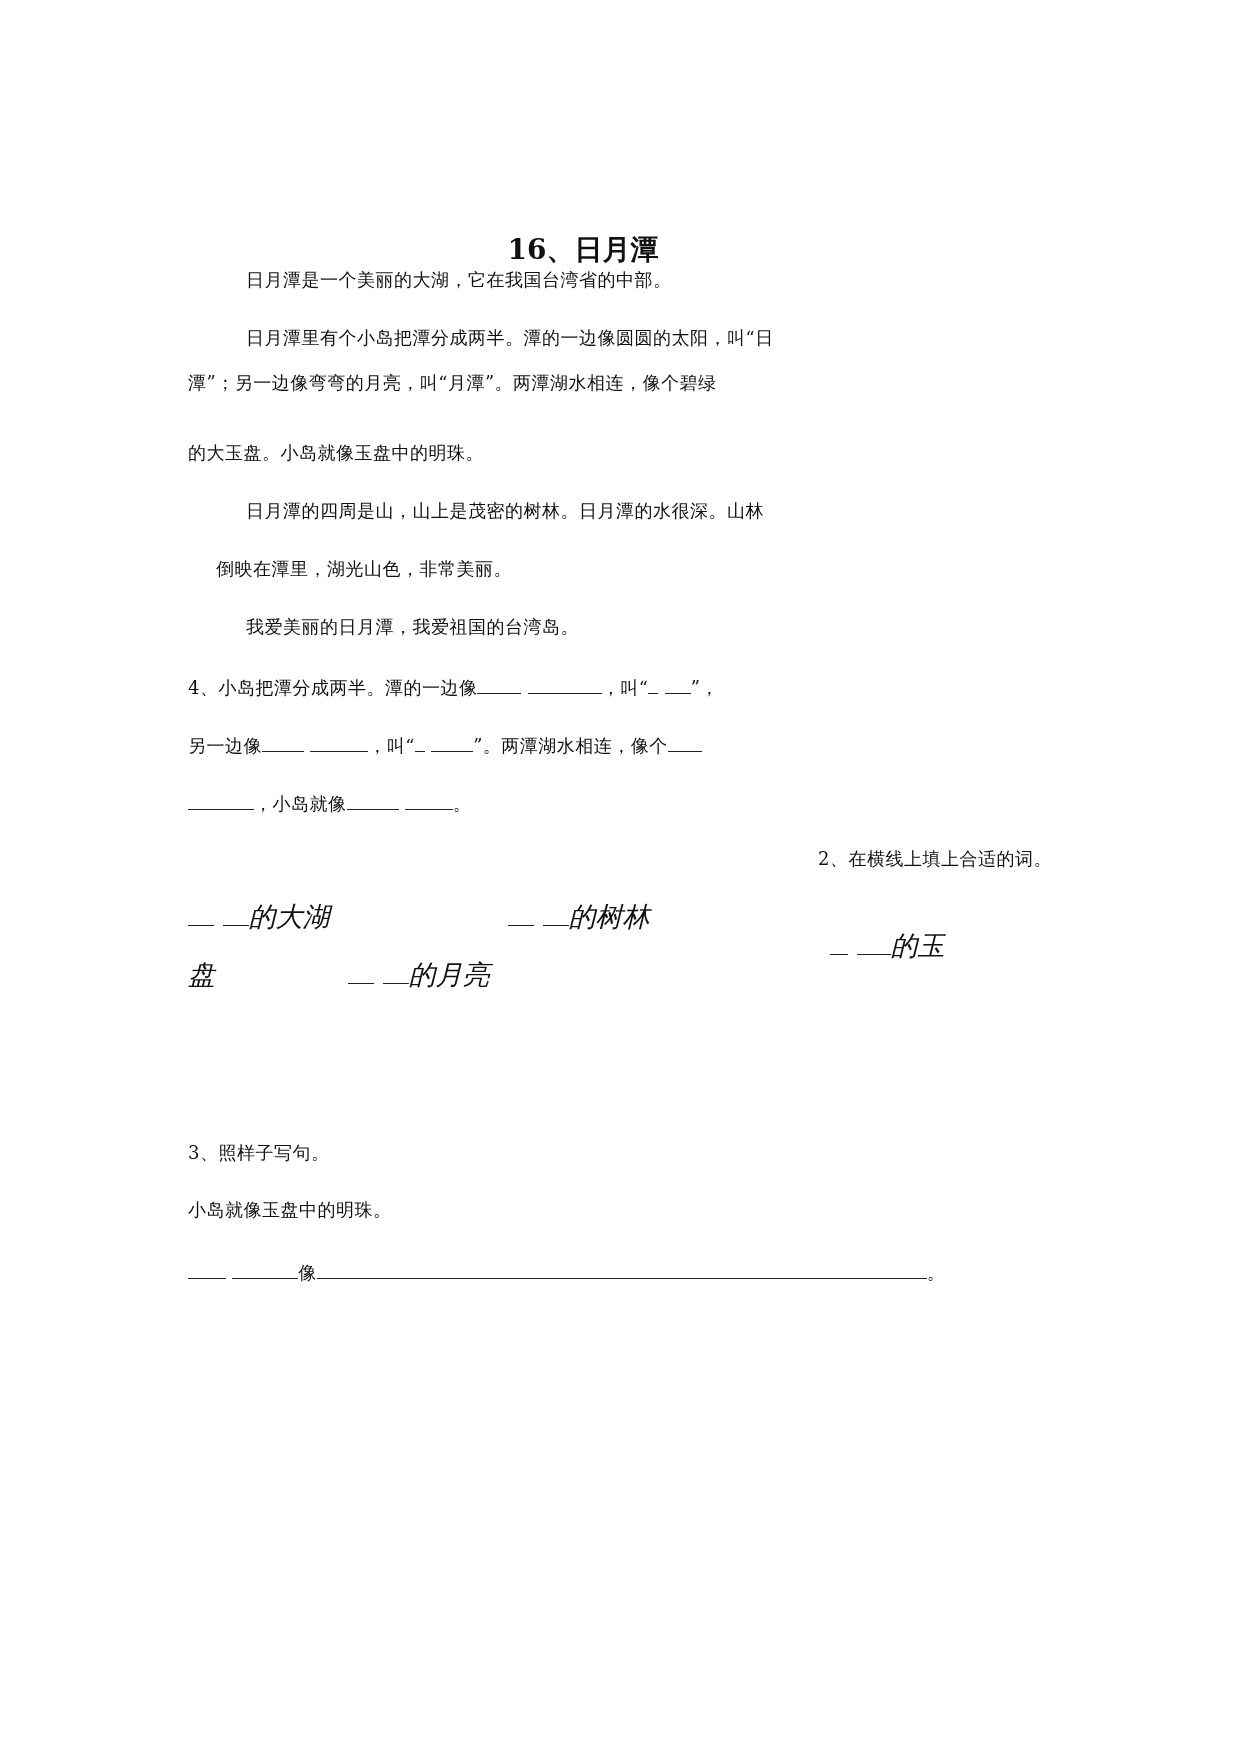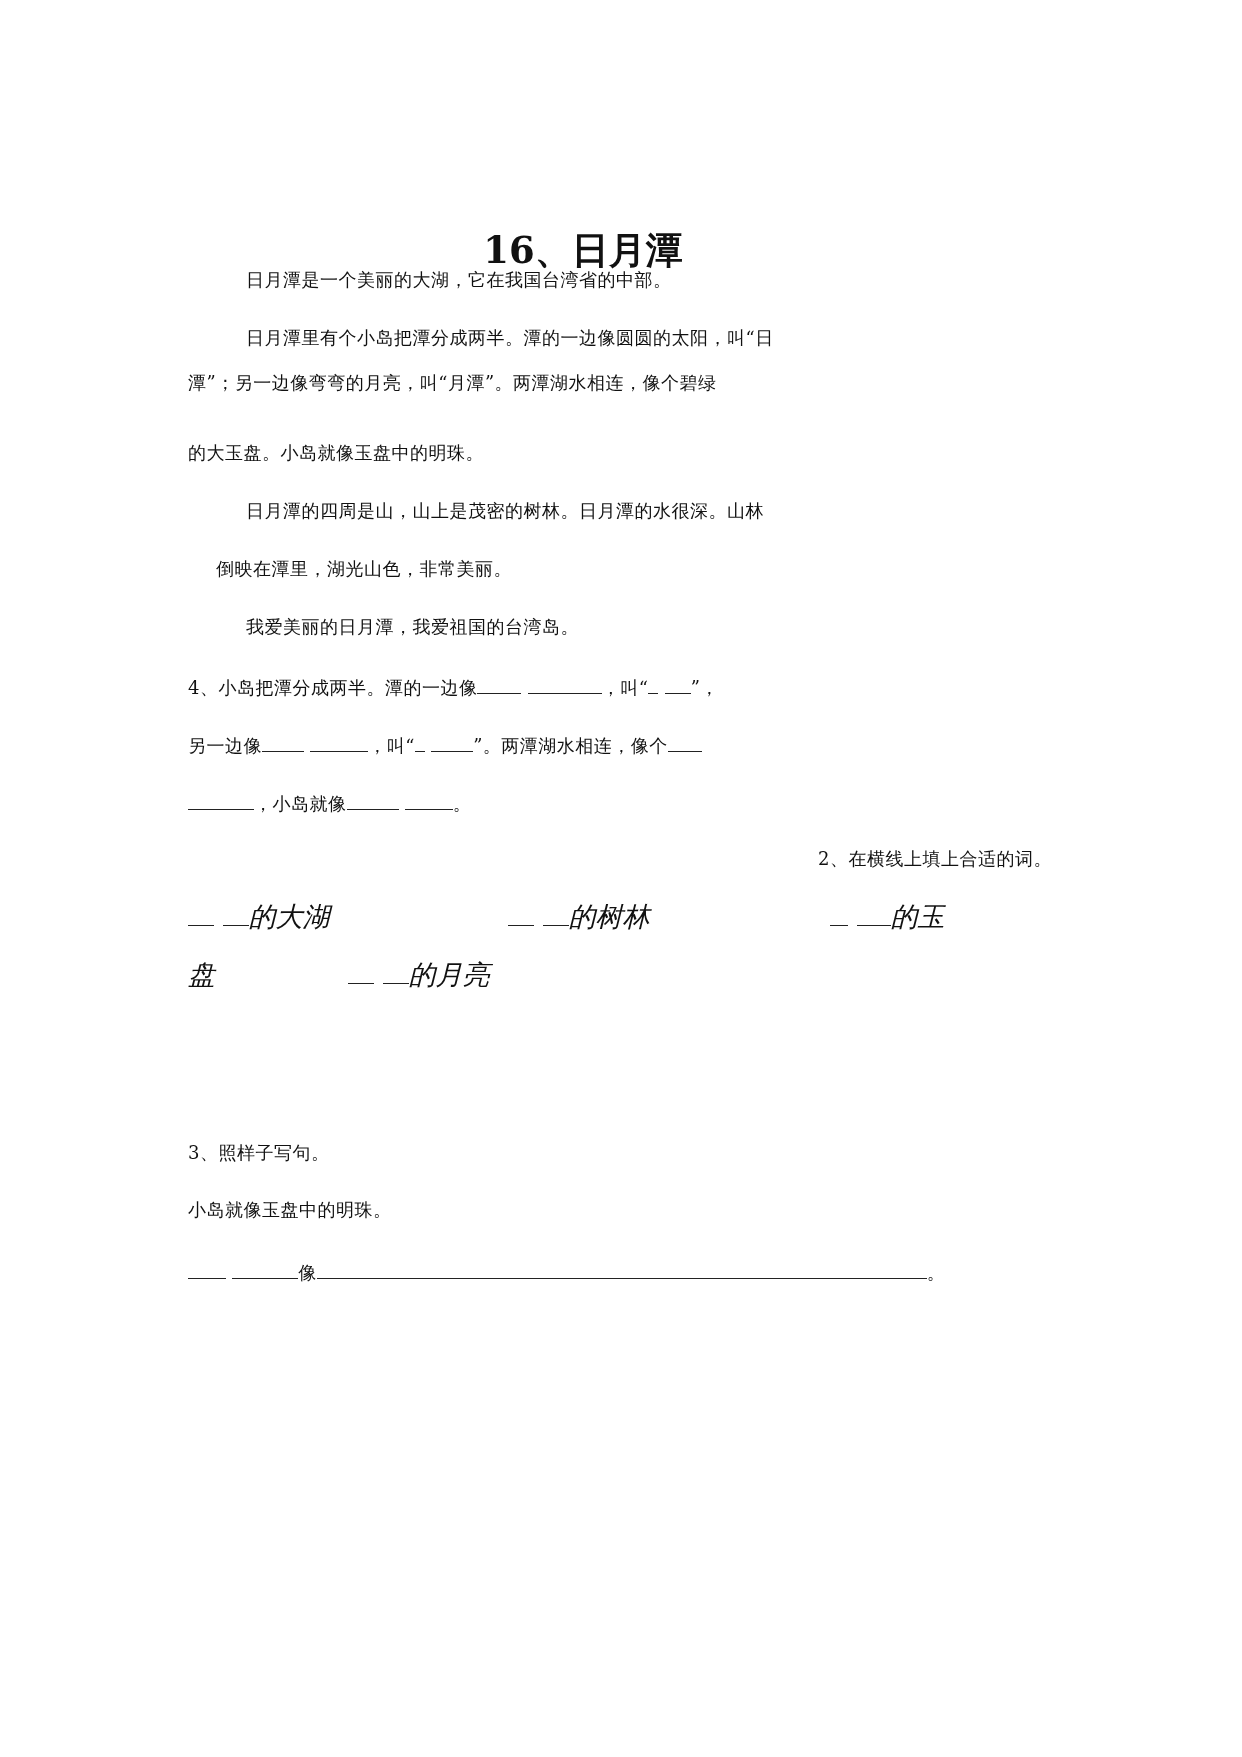--- a/index.html
+++ b/index.html
@@ -2,21 +2,21 @@
 <html><head>
 <meta charset="utf-8">
 <style>
   html, body { margin:0; padding:0; background:#ffffff; }
   body { width:1242px; height:1757px; position:relative; overflow:hidden;
          font-family:"DejaVu Serif","Liberation Serif",serif; color:#111; }
   .line { position:absolute; left:188px; width:864px; font-size:18px; line-height:36px;
           white-space:nowrap; letter-spacing:0.5px; }
   .indent { left:246px; width:806px; }
   .title { position:absolute; left:0; width:1166px; top:232px; text-align:center;
-           font-size:37px; font-weight:bold; line-height:36px; }
+           font-size:28px; font-weight:bold; line-height:36px; }
   .blank { display:inline-block; border-bottom:1.5px solid #222; height:26px; vertical-align:baseline; }
   .cell { position:absolute; white-space:nowrap; font-size:27px; line-height:36px;font-style:italic; }
 </style>
 </head>
 <body>
 
 <div>
 
   <div class="title">16、日月潭</div>
 
@@ -42,21 +42,21 @@
   </div>
 
   <div class="line" style="top:841px;text-align:right;">2、在横线上填上合适的词。</div>
 
   <div class="cell" style="left:188px; top:899px;">
     <span class="blank" style="width:26px;"></span>&nbsp;<span class="blank" style="width:26px;"></span><span>的大湖</span>
   </div>
   <div class="cell" style="left:508px; top:899px;">
     <span class="blank" style="width:26px;"></span>&nbsp;<span class="blank" style="width:26px;"></span><span>的树林</span>
   </div>
-  <div class="cell" style="left:830px; top:899px;">
+  <div class="cell" style="left:830px; top:928px;">
     <span class="blank" style="width:18px;"></span>&nbsp;<span class="blank" style="width:34px;"></span><span>的玉</span>
   </div>
   <div class="cell" style="left:188px; top:957px;">盘</div>
   <div class="cell" style="left:348px; top:957px;">
     <span class="blank" style="width:26px;"></span>&nbsp;<span class="blank" style="width:26px;"></span><span>的月亮</span>
   </div>
 
   <div class="line" style="top:1135px;">3、照样子写句。</div>
   <div class="line" style="top:1192px;">小岛就像玉盘中的明珠。</div>
   <div class="line" style="top:1252px;">

